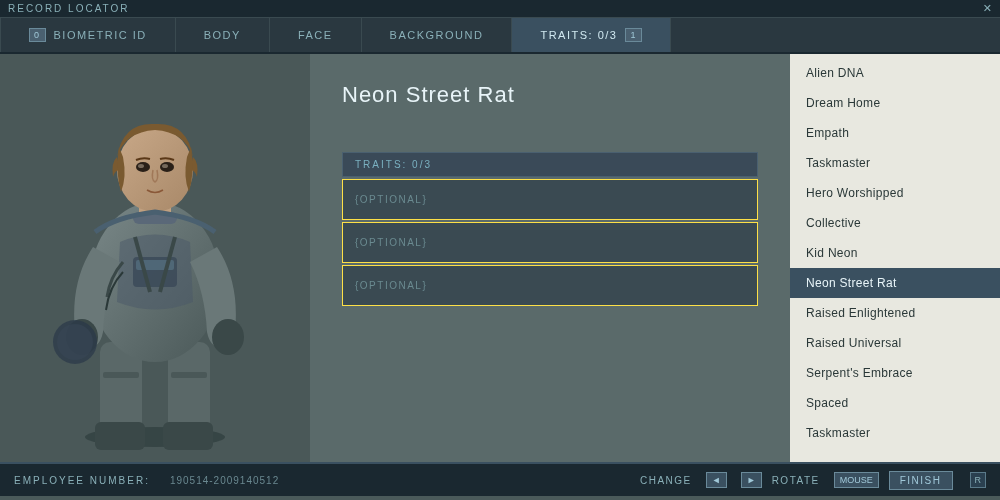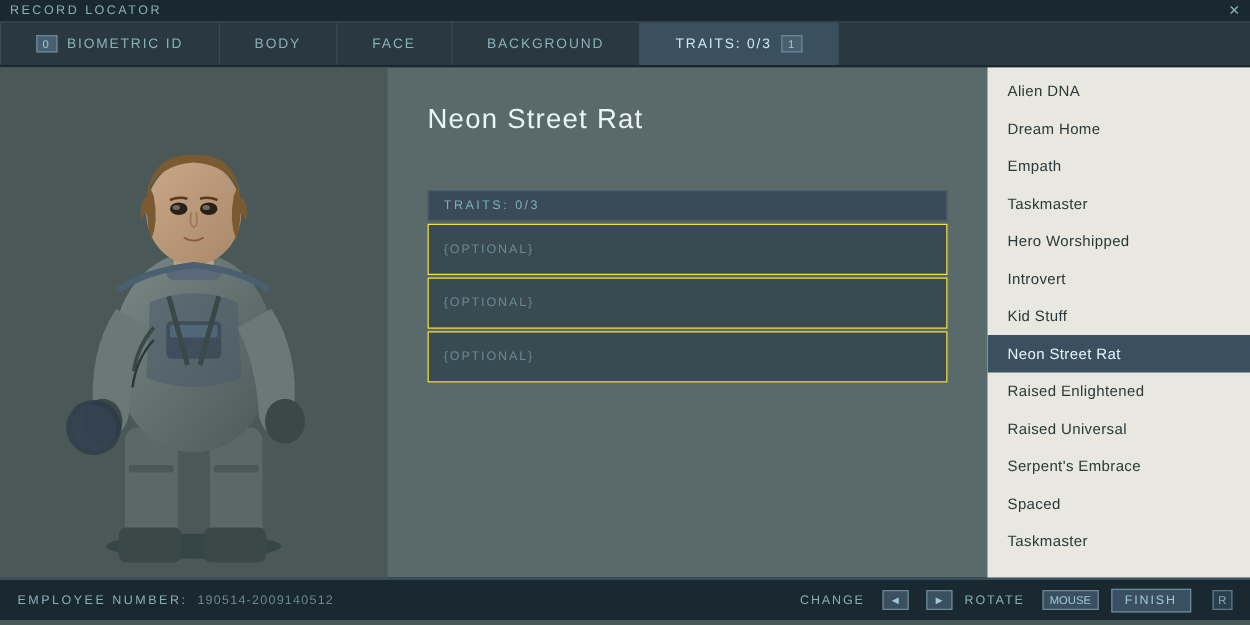--- a/index.html
+++ b/index.html
@@ -178,21 +178,21 @@
       display: flex;
       align-items: center;
       padding: 0 14px;
       border-top: 2px solid #3a5060;
     }
     .employee-label {
       color: #8ab0b8;
       font-size: 10px;
       letter-spacing: 2px;
       text-transform: uppercase;
-      margin-right: 8px;
+      margin-right: 20px;
     }
     .employee-number {
       color: #6a8890;
       font-size: 10px;
       letter-spacing: 1px;
     }
     .bottom-controls {
       margin-left: auto;
       display: flex;
       align-items: center;
@@ -366,22 +366,22 @@
       <div class="trait-slot">{OPTIONAL}</div>
     </div>
   </div>
 
   <div class="traits-list">
     <div class="traits-list-item">Alien DNA</div>
     <div class="traits-list-item">Dream Home</div>
     <div class="traits-list-item">Empath</div>
     <div class="traits-list-item">Taskmaster</div>
     <div class="traits-list-item">Hero Worshipped</div>
-    <div class="traits-list-item">Introvert</div>
-    <div class="traits-list-item">Kid Stuff</div>
+    <div class="traits-list-item">Collective</div>
+    <div class="traits-list-item">Kid Neon</div>
     <div class="traits-list-item selected">Neon Street Rat</div>
     <div class="traits-list-item">Raised Enlightened</div>
     <div class="traits-list-item">Raised Universal</div>
     <div class="traits-list-item">Serpent's Embrace</div>
     <div class="traits-list-item">Spaced</div>
     <div class="traits-list-item">Taskmaster</div>
 
   </div>
 
 </div>

